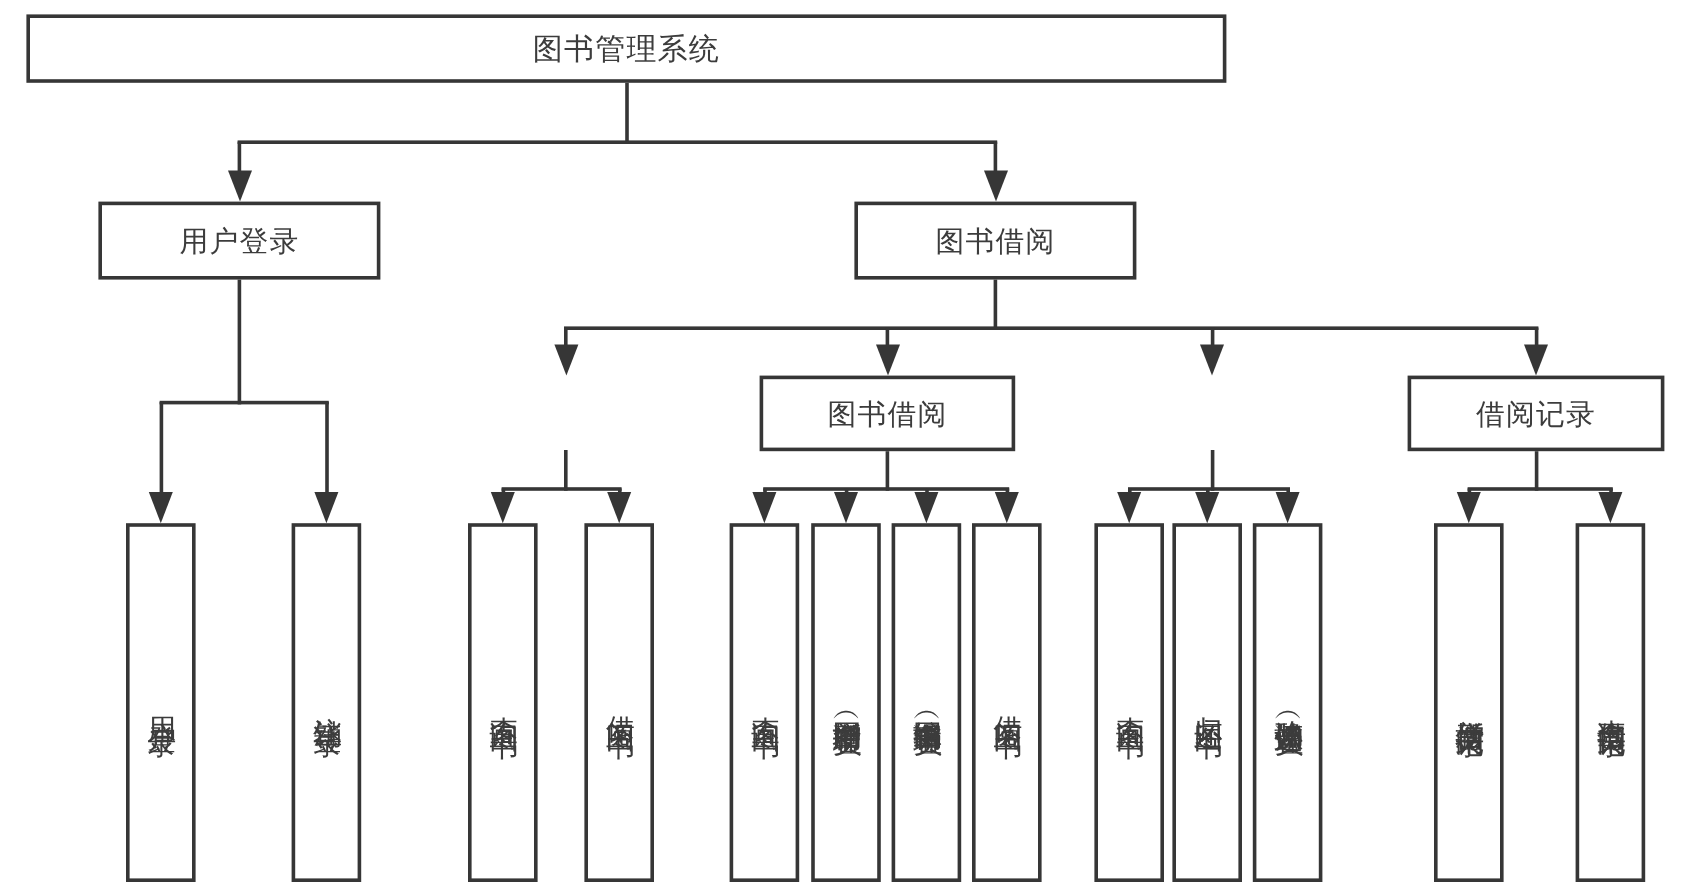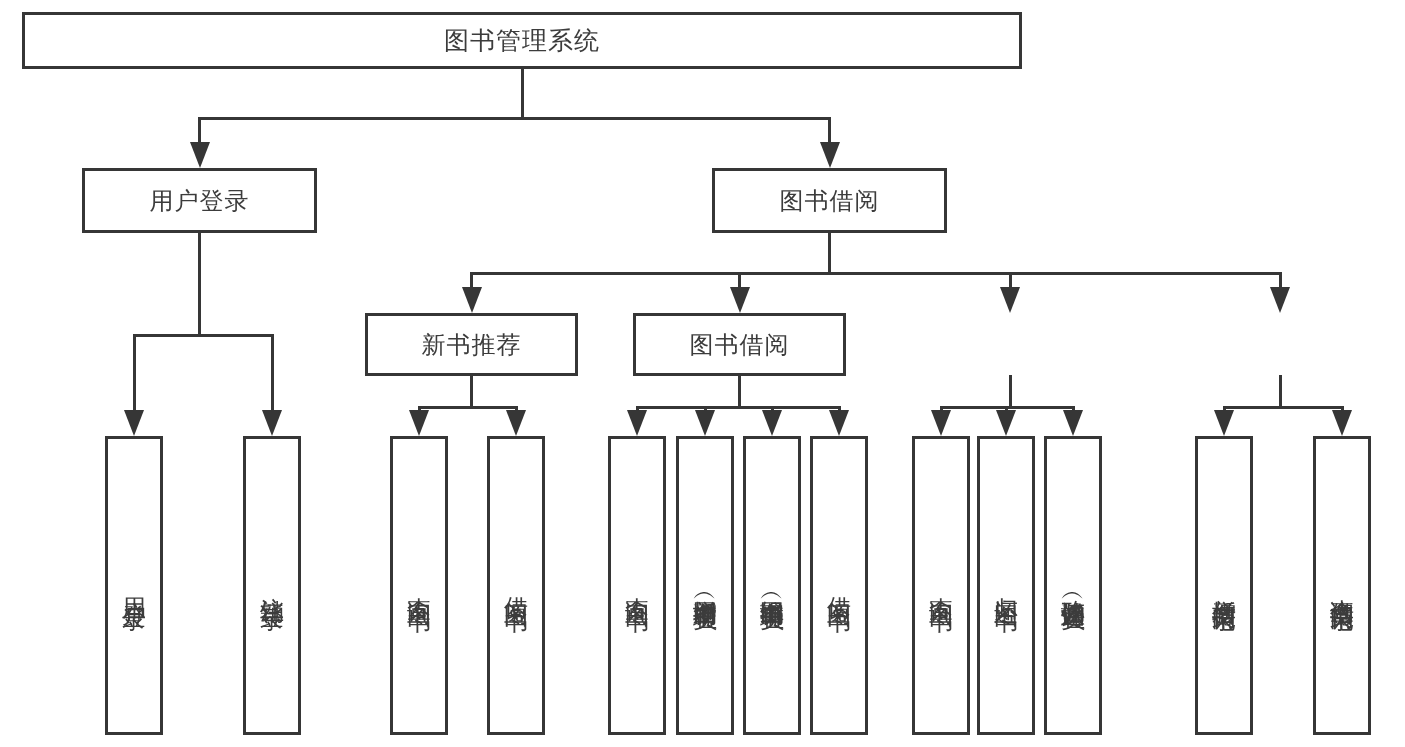--- a/index.html
+++ b/index.html
@@ -65,22 +65,22 @@
 </head>
 <body>
 
 <div class="stage">
 
   <div class="hbox" style="left:22px; top:12px; width:1000px; height:57px; font-size:25px;">图书管理系统</div>
 
   <div class="hbox" style="left:82px; top:168px; width:235px; height:65px;">用户登录</div>
   <div class="hbox" style="left:712px; top:168px; width:235px; height:65px;">图书借阅</div>
 
-  <div class="hbox" style="left:365px; top:313px; width:213px; height:63px;">新书推荐</div>
   <div class="hbox" style="left:633px; top:313px; width:213px; height:63px;">图书借阅</div>
+  <div class="hbox" style="left:1173px; top:313px; width:214px; height:63px;">借阅记录</div>
 
   <div class="vbox" style="left:105px; top:436px; width:58px; height:299px;">用户登录</div>
   <div class="vbox" style="left:243px; top:436px; width:58px; height:299px;">注销登录</div>
 
   <div class="vbox" style="left:390px; top:436px; width:58px; height:299px;">查询图书</div>
   <div class="vbox" style="left:487px; top:436px; width:58px; height:299px;">借阅图书</div>
 
   <div class="vbox" style="left:608px; top:436px; width:58px; height:299px;">查询图书</div>
   <div class="vbox" style="left:676px; top:436px; width:58px; height:299px; letter-spacing:1px;">新增图书（管理员）</div>
   <div class="vbox" style="left:743px; top:436px; width:58px; height:299px; letter-spacing:1px;">编辑图书（管理员）</div>

